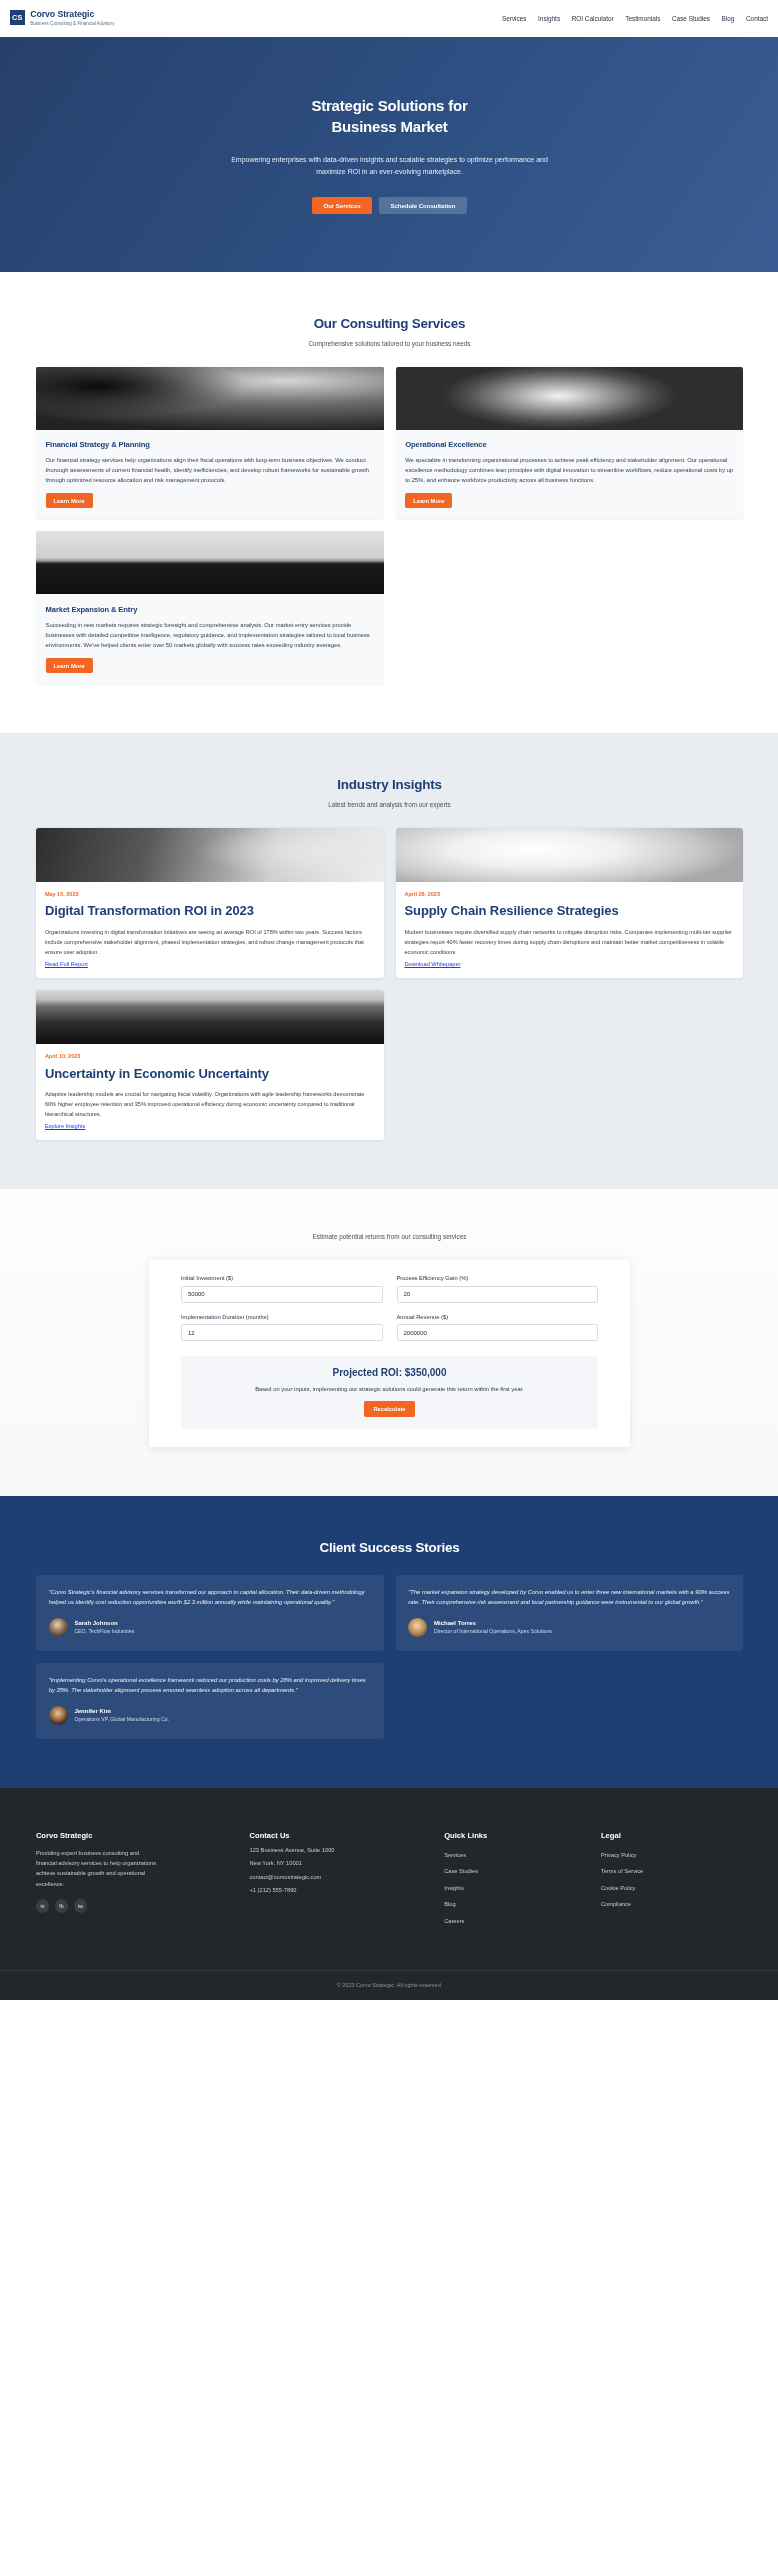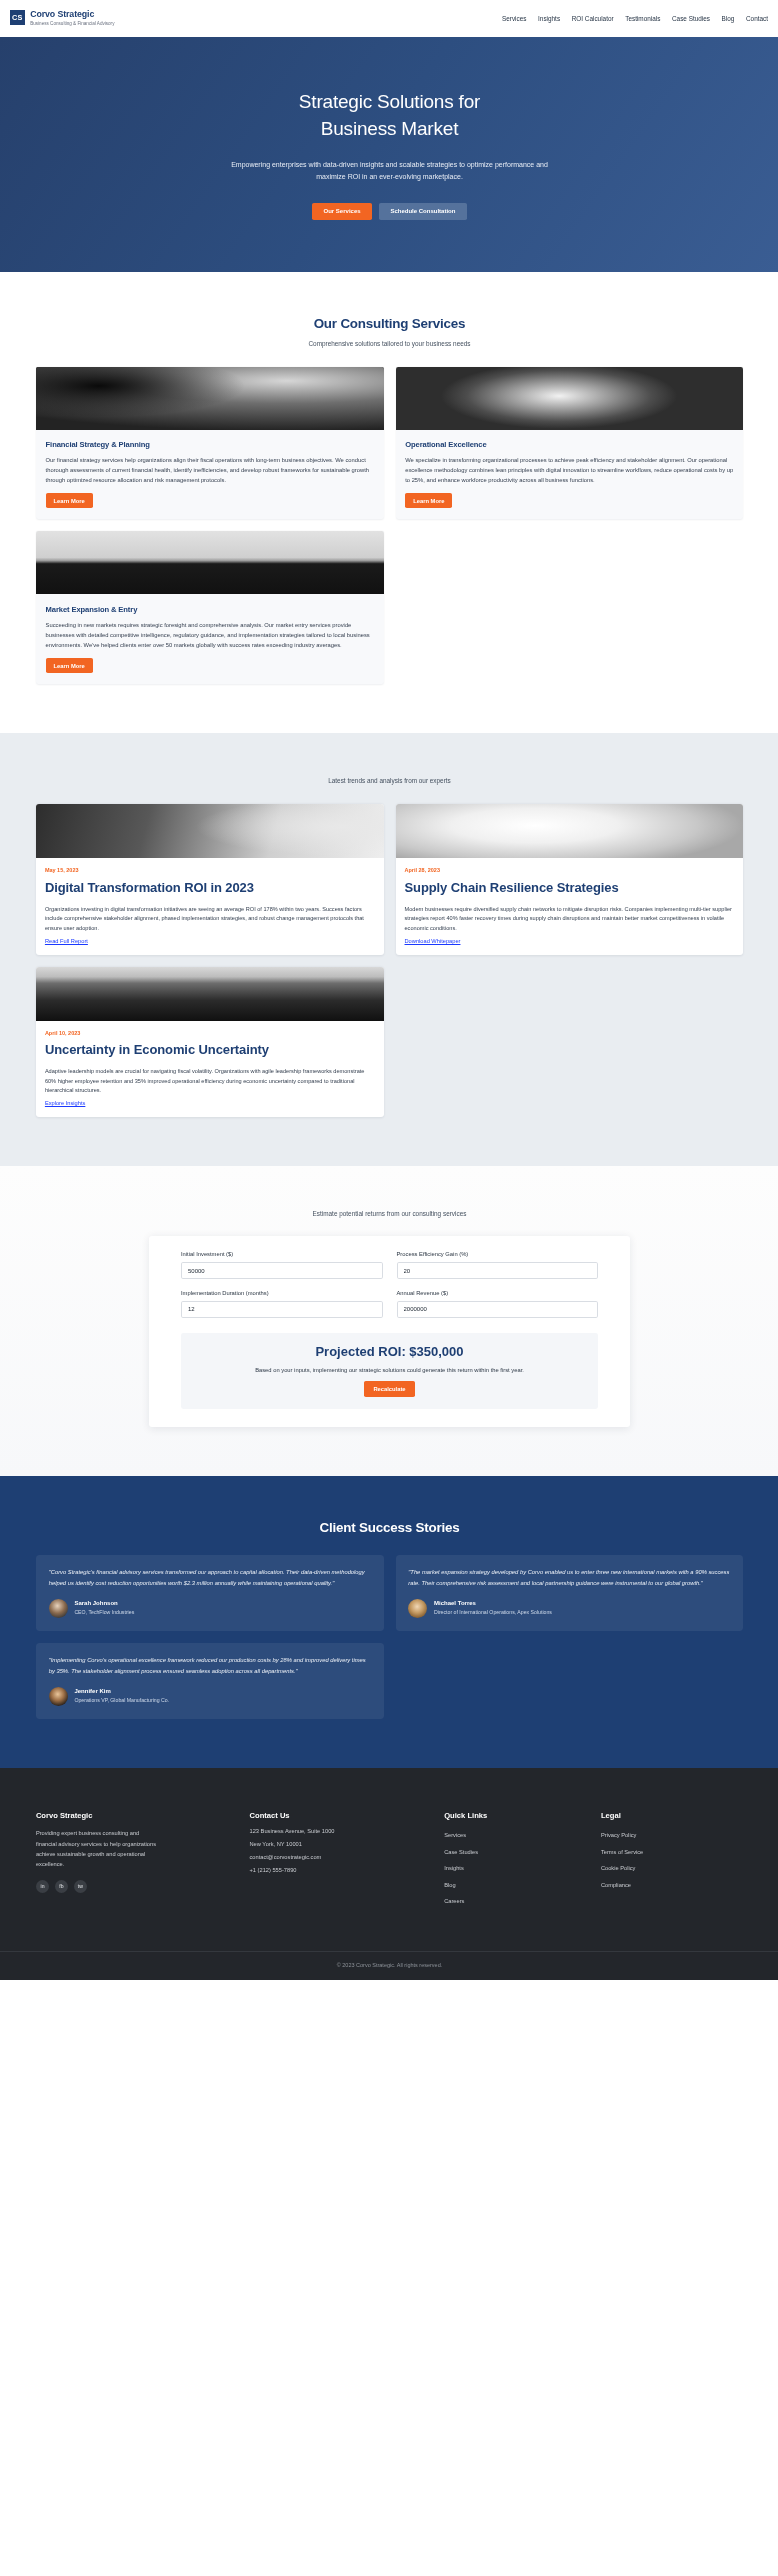--- a/index.html
+++ b/index.html
@@ -45,21 +45,21 @@
   .hero {
     height: 235px;
     background: linear-gradient(125deg, #26406c 0%, #2d4e80 48%, #3a5d93 100%);
     color: #fff;
     display: flex; flex-direction: column;
     align-items: center; justify-content: center;
     text-align: center;
     padding: 0 37px;
   }
   .hero-title {
-    font-size: 19px; font-weight: normal; line-height: 1.42;
+    font-size: 15px; font-weight: bold; line-height: 1.42;
     max-width: 377px; letter-spacing: -0.2px;
   }
   .hero-sub {
     margin-top: 16px; font-size: 7px; line-height: 1.72;
     max-width: 329px; color: #e9eef6;
   }
   .hero-actions { margin-top: 19.5px; display: flex; gap: 6.7px; }
   .btn {
     border: none; cursor: pointer; font-family: inherit;
     font-size: 6px; font-weight: bold; color: #fff;
@@ -171,21 +171,21 @@
   .field-input {
     margin-top: 4.9px; width: 100%; height: 17px;
     border: 0.6px solid #d9dde3; border-radius: 1.8px;
     padding: 0 6px; font-family: inherit; font-size: 6px; color: #222b36;
     background: #fff;
   }
   .calc-result {
     margin-top: 15px; background: #f4f6f9; border-radius: 2.4px;
     padding: 11px 13.4px 12px; text-align: center;
   }
-  .result-head { font-size: 13px; font-weight: bold; color: #1e3f73; }
+  .result-head { font-size: 10px; font-weight: bold; color: #1e3f73; }
   .result-note {
     margin-top: 6.7px; font-size: 5.8px; line-height: 1.7; color: #2d3846;
     max-width: 377px; margin-left: auto; margin-right: auto;
   }
   .btn-recalc {
     margin-top: 6px; background: #f26522; color: #fff; border: none;
     font-family: inherit; font-size: 5.8px; font-weight: bold;
     padding: 4.9px 9.7px; border-radius: 1.8px; cursor: pointer;
   }
 
@@ -295,20 +295,21 @@
           <button class="btn-learn">Learn More</button>
         </div>
       </article>
 
     </div>
   </div>
 </section>
 
 <section class="section section-grey">
   <div class="container">
+    <h2 class="section-title">Industry Insights</h2>
     <p class="section-sub">Latest trends and analysis from our experts</p>
 
     <div class="cards-3">
 
       <article class="post-card">
         <div class="post-img p1"></div>
         <div class="post-body">
           <div class="post-date">May 15, 2023</div>
           <h3 class="post-title">Digital Transformation ROI in 2023</h3>
           <p class="post-text">Organizations investing in digital transformation initiatives are seeing an average ROI of 178% within two years. Success factors include comprehensive stakeholder alignment, phased implementation strategies, and robust change management protocols that ensure user adoption.</p>

